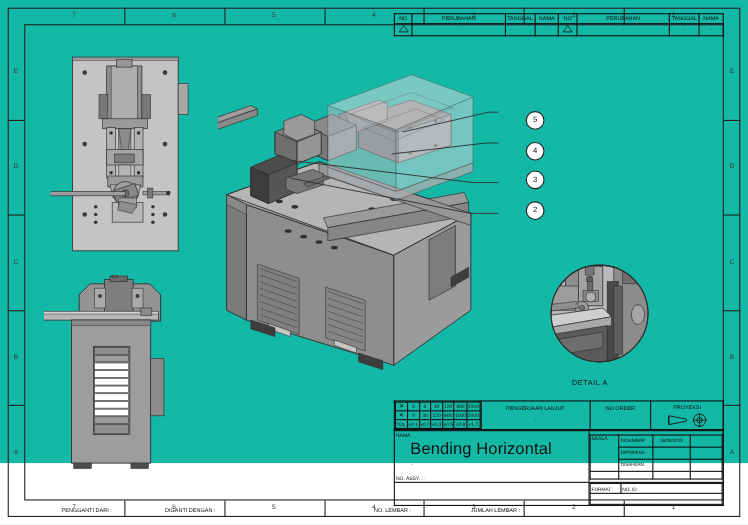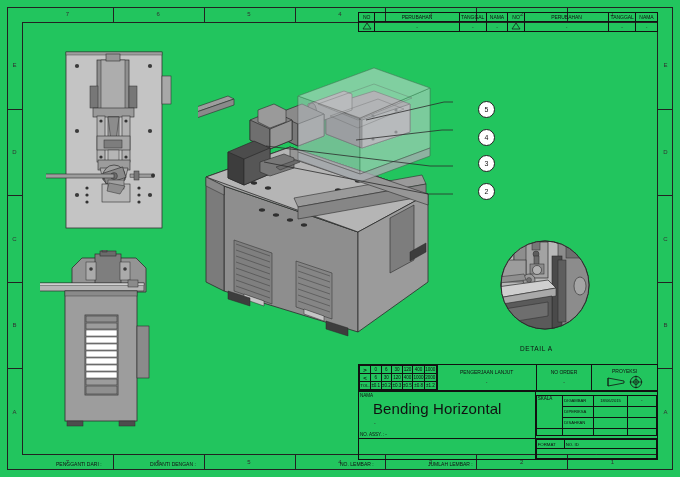--- a/index.html
+++ b/index.html
@@ -1,21 +1,21 @@
 <!DOCTYPE html>
 <html><head>
 <meta charset="utf-8">
 <style>
   html,body{margin:0;padding:0;background:#ffffff;}
   body{
     width:680px;height:477px;overflow:hidden;
     font-family:"Liberation Sans",sans-serif;
     color:#111;
   }
-  #sheet{position:relative;width:680px;height:477px;background:#22c55e;}
+  #sheet{position:relative;width:680px;height:421px;background:#14b8a6;}
 
   
   .zone-frame{
     position:absolute;left:7px;top:7px;width:666px;height:463px;
     border:1px solid #222;box-sizing:border-box;
   }
   .inner-frame{
     position:absolute;left:22px;top:22px;width:636px;height:433px;
     border:1px solid #222;box-sizing:border-box;
   }

